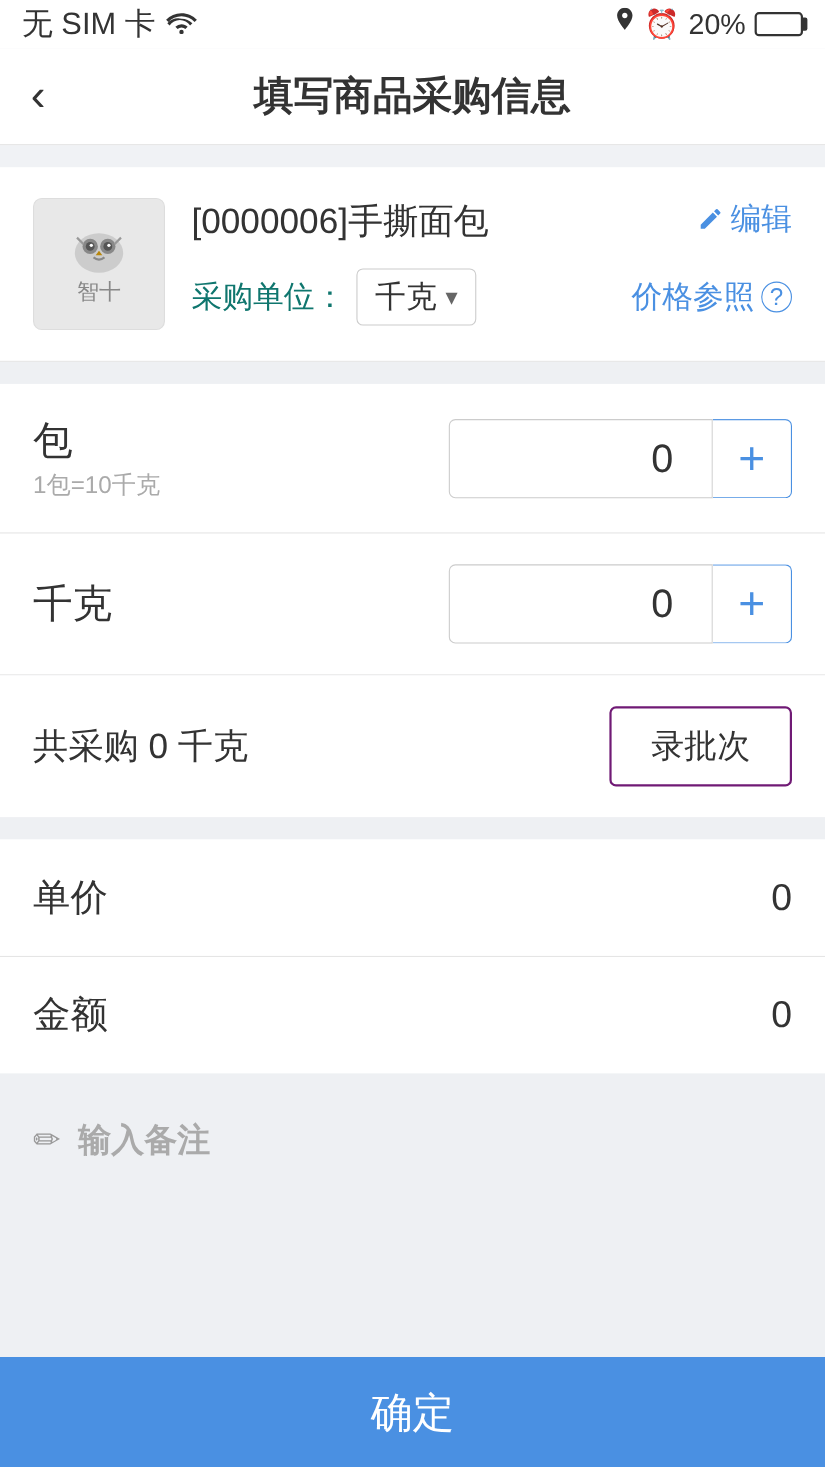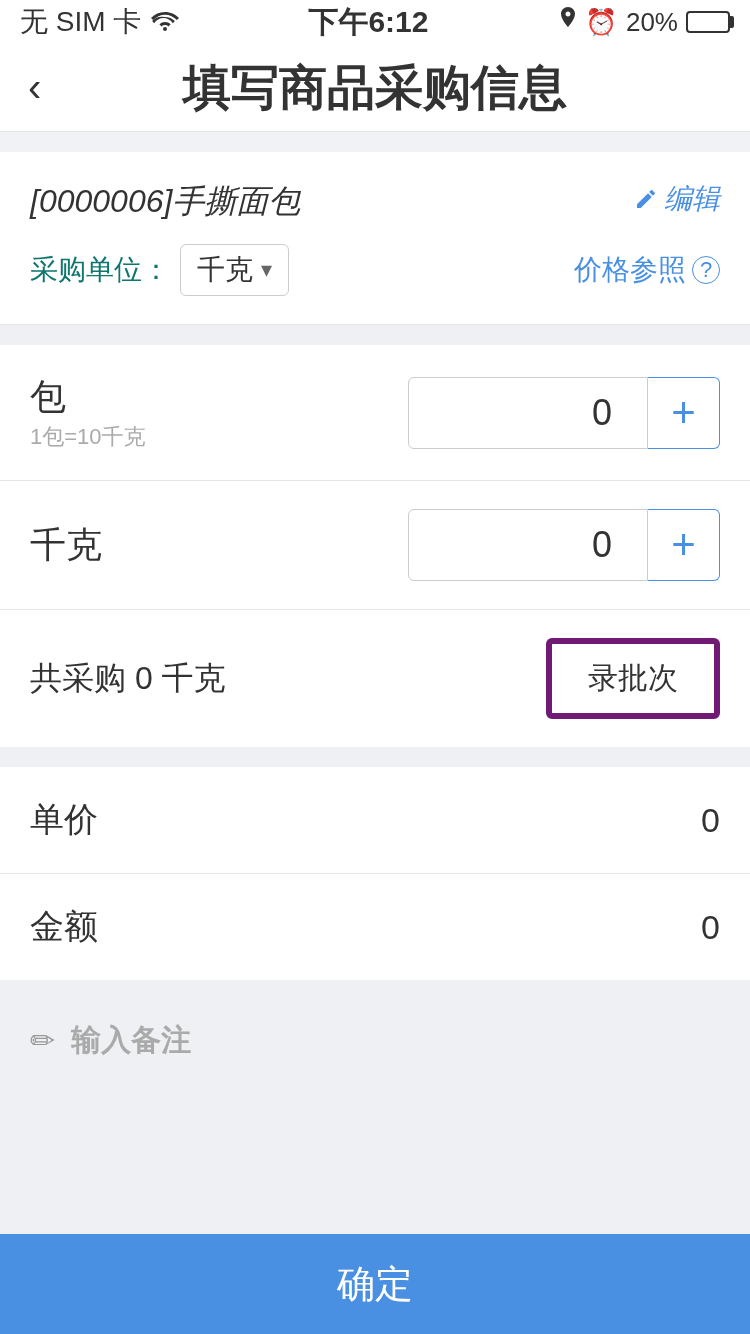--- a/index.html
+++ b/index.html
@@ -62,21 +62,21 @@
       border-bottom: 1px solid #e5e5e5;
     }
     .nav-back {
       position: absolute;
       left: 28px;
       font-size: 40px;
       color: #333;
       cursor: pointer;
     }
     .nav-title {
-      font-size: 48px;
+      font-size: 36px;
       font-weight: 600;
       color: #333;
     }
 
     
     .product-card {
       background: #fff;
       margin-top: 20px;
       padding: 28px 30px;
       display: flex;
@@ -101,21 +101,20 @@
       color: #888;
     }
     .product-info {
       flex: 1;
     }
     .product-header {
       display: flex;
       justify-content: space-between;
       align-items: flex-start;
       margin-bottom: 20px;
-      font-style: italic;
     }
     .product-name {
       font-size: 32px;
       color: #333;
       font-weight: 500;
     }
     .edit-btn {
       color: #4a90e2;
       font-size: 28px;
       display: flex;
@@ -215,21 +214,21 @@
       align-items: center;
       justify-content: space-between;
       padding: 28px 30px;
       background: #fff;
     }
     .summary-text {
       font-size: 32px;
       color: #333;
     }
     .batch-btn {
-      border: 6px solid #701a75;
+      border: 2px solid #701a75;
       border-radius: 6px;
       padding: 14px 36px;
       font-size: 30px;
       color: #333;
       background: #fff;
       cursor: pointer;
     }
 
     
     .price-section {
@@ -313,21 +312,20 @@
 
   <div class="status-bar">
     <div class="status-left">
       <span>无 SIM 卡</span>
       <span>
         <svg width="28" height="22" viewBox="0 0 28 22">
             <path d="M14 18a2 2 0 1 1 0 4 2 2 0 0 1 0-4zm0-5c2.2 0 4.2.9 5.6 2.3l-2.1 2.1a5 5 0 0 0-7 0L8.4 15.3A8 8 0 0 1 14 13zm0-5c3.9 0 7.4 1.6 9.9 4.1l-2.1 2.1A11 11 0 0 0 3.2 14.2L1.1 12.1A14 14 0 0 1 14 8zm0-5C19.5 3 24.5 5.3 28 9L25.9 11.1A16 16 0 0 0 2.1 11.1L0 9A19 19 0 0 1 14 3z" fill="#333"></path>
           </svg>
       </span>
     </div>
-    <span style="font-size:30px;font-weight:600;">下午6:12</span>
     <div class="status-right">
       <span>
         <svg width="20" height="24" viewBox="0 0 20 24">
             <path d="M10 0C6.1 0 3 3.1 3 7c0 5.2 7 13 7 13s7-7.8 7-13c0-3.9-3.1-7-7-7zm0 9.5C8.6 9.5 7.5 8.4 7.5 7S8.6 4.5 10 4.5 12.5 5.6 12.5 7 11.4 9.5 10 9.5z" fill="#333"></path>
           </svg>
       </span>
       <span>⏰</span>
       <span>20%</span>
       <span class="battery">
         <span class="battery-body">
@@ -337,20 +335,37 @@
       </span>
     </div>
   </div>
 
   <div class="nav-bar">
     <span class="nav-back">‹</span>
     <span class="nav-title">填写商品采购信息</span>
   </div>
 
   <div class="product-card">
+    <div class="product-image">
+      <svg width="56" height="50" viewBox="0 0 56 50">
+
+        <ellipse cx="28" cy="28" rx="22" ry="18" fill="#ccc"></ellipse>
+        <circle cx="20" cy="22" r="7" fill="#888"></circle>
+        <circle cx="36" cy="22" r="7" fill="#888"></circle>
+        <circle cx="20" cy="22" r="4" fill="#555"></circle>
+        <circle cx="36" cy="22" r="4" fill="#555"></circle>
+        <circle cx="21" cy="21" r="1.5" fill="#fff"></circle>
+        <circle cx="37" cy="21" r="1.5" fill="#fff"></circle>
+        <path d="M23 32 Q28 36 33 32" stroke="#888" stroke-width="2" fill="none"></path>
+        <polygon points="28,26 25,30 31,30" fill="#b8860b"></polygon>
+        <path d="M8 14 L14 20" stroke="#999" stroke-width="2"></path>
+        <path d="M48 14 L42 20" stroke="#999" stroke-width="2"></path>
+      </svg>
+      <span class="owl-label">智十</span>
+    </div>
     <div class="product-info">
       <div class="product-header">
         <span class="product-name">
           <span>[0000006]</span><span>手撕面包</span>
         </span>
         <span class="edit-btn">
           <svg width="24" height="24" viewBox="0 0 24 24">
               <path d="M3 17.25V21h3.75L17.81 9.94l-3.75-3.75L3 17.25zM20.71 7.04a1 1 0 0 0 0-1.41l-2.34-2.34a1 1 0 0 0-1.41 0l-1.83 1.83 3.75 3.75 1.83-1.83z" fill="#4a90e2"></path>
             </svg>
           <span>编辑</span>

